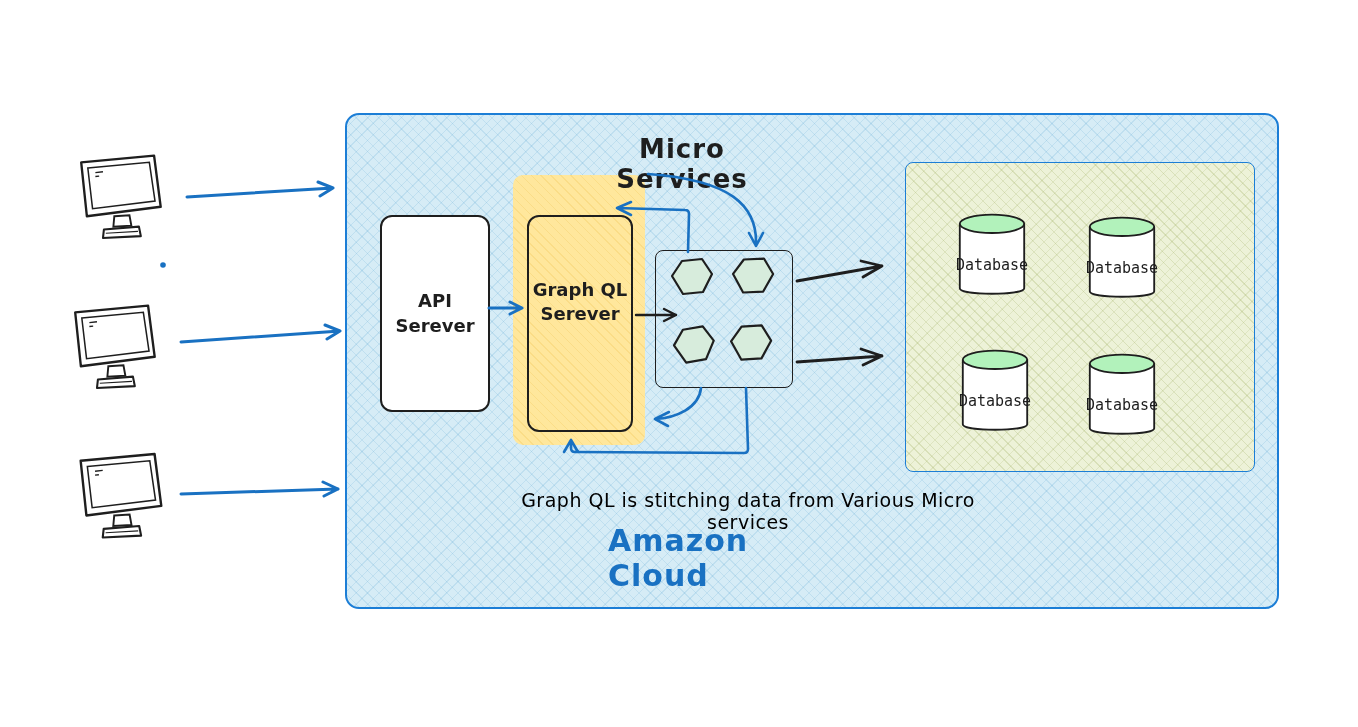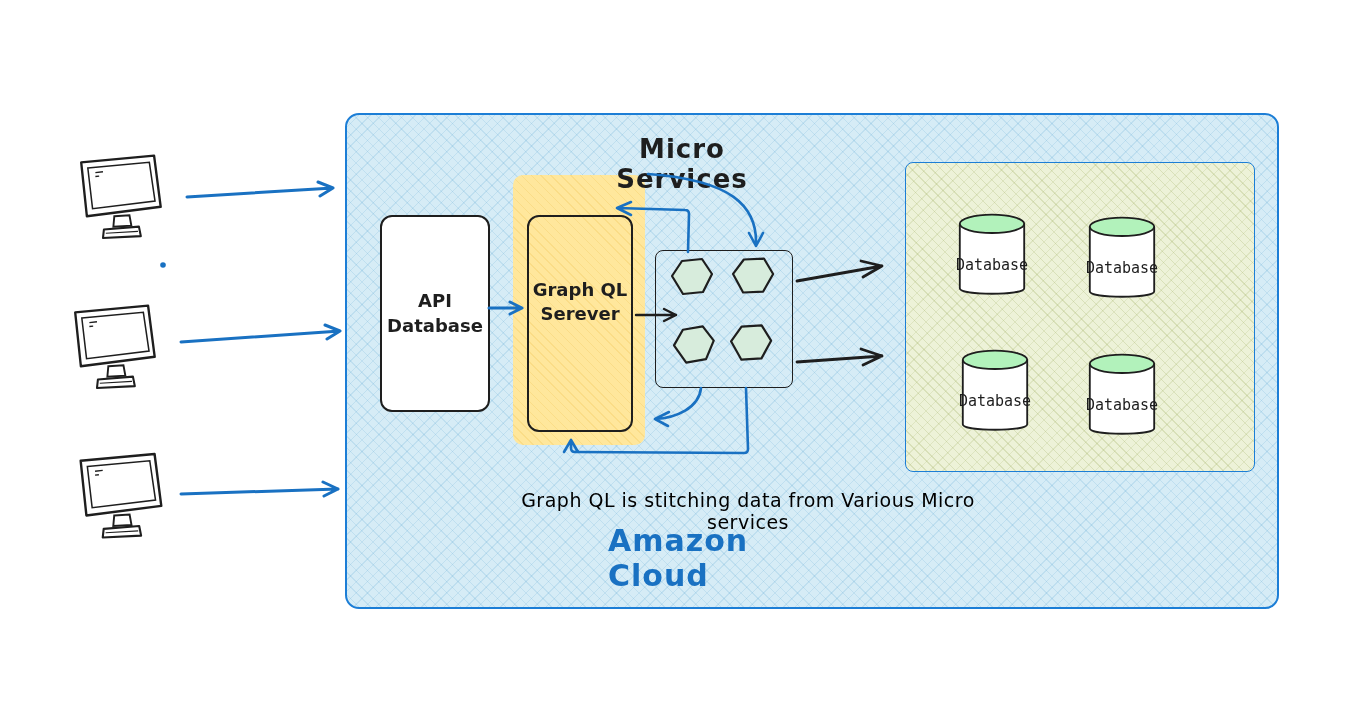--- a/index.html
+++ b/index.html
@@ -105,21 +105,21 @@
     <path d="M44 70 L60 69 L62 80 L43 81 Z" fill="#ffffff" stroke="#1e1e1e" stroke-width="2"></path>
     <path d="M33 84 L70 81 L72 91 L32 93 Z" fill="#ffffff" stroke="#1e1e1e" stroke-width="2.2" stroke-linejoin="round"></path>
     <path d="M35 88 L69 86" stroke="#1e1e1e" stroke-width="1.2" fill="none"></path>
   </svg>
 
   <div class="abs cloud"></div>
 
   <div class="abs micro-title">Micro Services</div>
 
   <div class="abs api-box">
-    <span>API Database</span>
+    <span>API Serever</span>
   </div>
 
   <div class="abs yellow-region"></div>
 
   <div class="abs graphql-box">
     <span>Graph QL Serever</span>
   </div>
 
   <div class="abs hex-box"></div>
 

